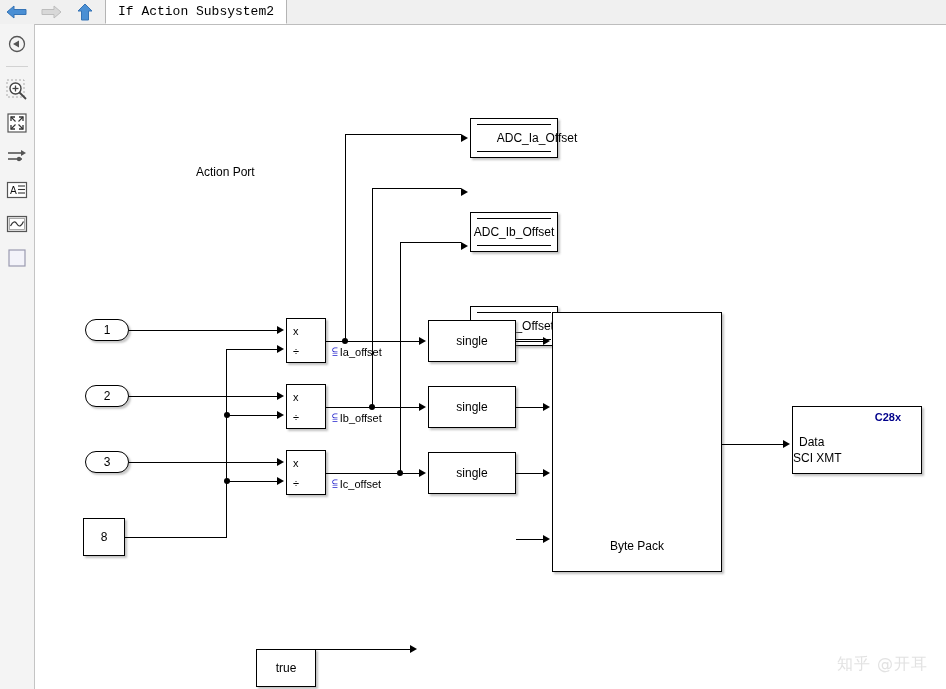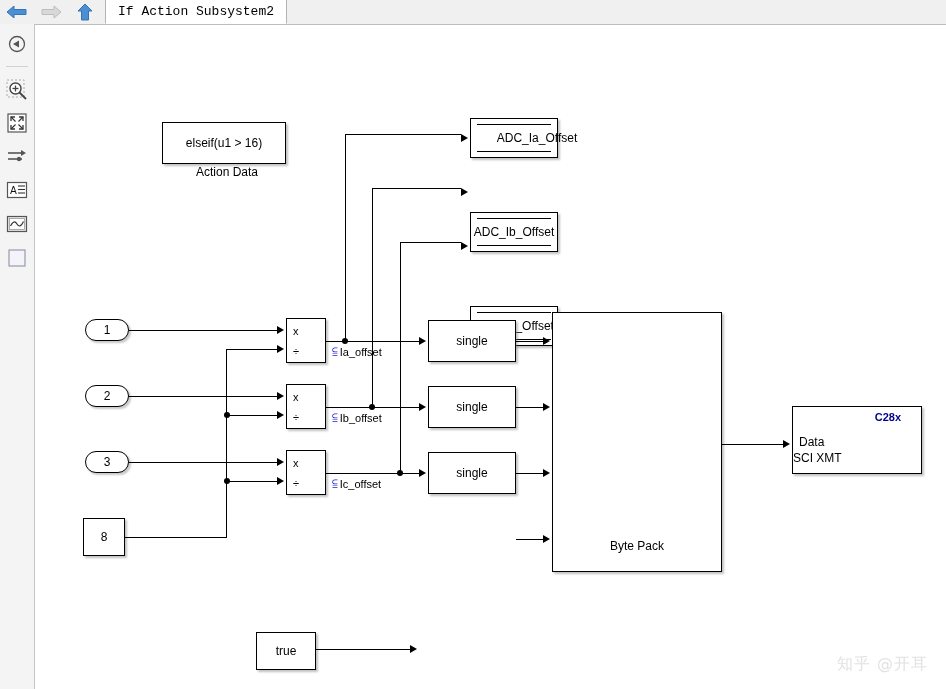--- a/index.html
+++ b/index.html
@@ -227,24 +227,21 @@
 
     <div class="tool" style="top:220px;">
       <svg width="20" height="20" viewBox="0 0 20 20">
         <rect x="2" y="2" width="16" height="16" fill="#f3f3fa" stroke="#9a9ab0" stroke-width="1.2"></rect>
       </svg>
     </div>
   </div>
 
   <div class="canvas">
 
-    <div class="blk" style="left:127px;top:97px;width:124px;height:42px;">
-      <span>elseif(u1 &gt; 16)</span>
-    </div>
-    <div class="lbl" style="left:161px;top:140px;">Action Data</div>
+    <div class="lbl" style="left:161px;top:140px;">Action Port</div>
 
     <div class="blk dsw" style="left:435px;top:93px;width:88px;height:40px;padding-left:46px;">
       <div class="dsw-line" style="top:5px;"></div>
       <span>ADC_Ia_Offset</span>
       <div class="dsw-line" style="bottom:5px;"></div>
     </div>
     <div class="arrow" style="left:426px;top:109px;"></div>
 
     <div class="blk dsw" style="left:435px;top:147px;width:88px;height:40px;">
       <div class="dsw-line" style="top:5px;"></div>
@@ -332,21 +329,21 @@
     <div class="arrow" style="left:508px;top:444px;"></div>
     <div class="arrow" style="left:508px;top:510px;"></div>
 
     <div class="blk sci" style="left:757px;top:381px;width:130px;height:68px;">
       <span class="sci-c28x">C28x</span>
       <span class="sci-data">Data</span>
       <span class="sci-name">SCI XMT</span>
     </div>
     <div class="arrow" style="left:748px;top:415px;"></div>
 
-    <div class="blk" style="left:221px;top:607px;width:60px;height:38px;">
+    <div class="blk" style="left:221px;top:624px;width:60px;height:38px;">
       <span>true</span>
     </div>
 
     <div class="arrow" style="left:375px;top:620px;"></div>
 
     <div class="wire h" style="left:94px;top:305px;width:150px;"></div>
 
     <div class="wire h" style="left:94px;top:371px;width:150px;"></div>
 
     <div class="wire h" style="left:94px;top:437px;width:150px;"></div>

